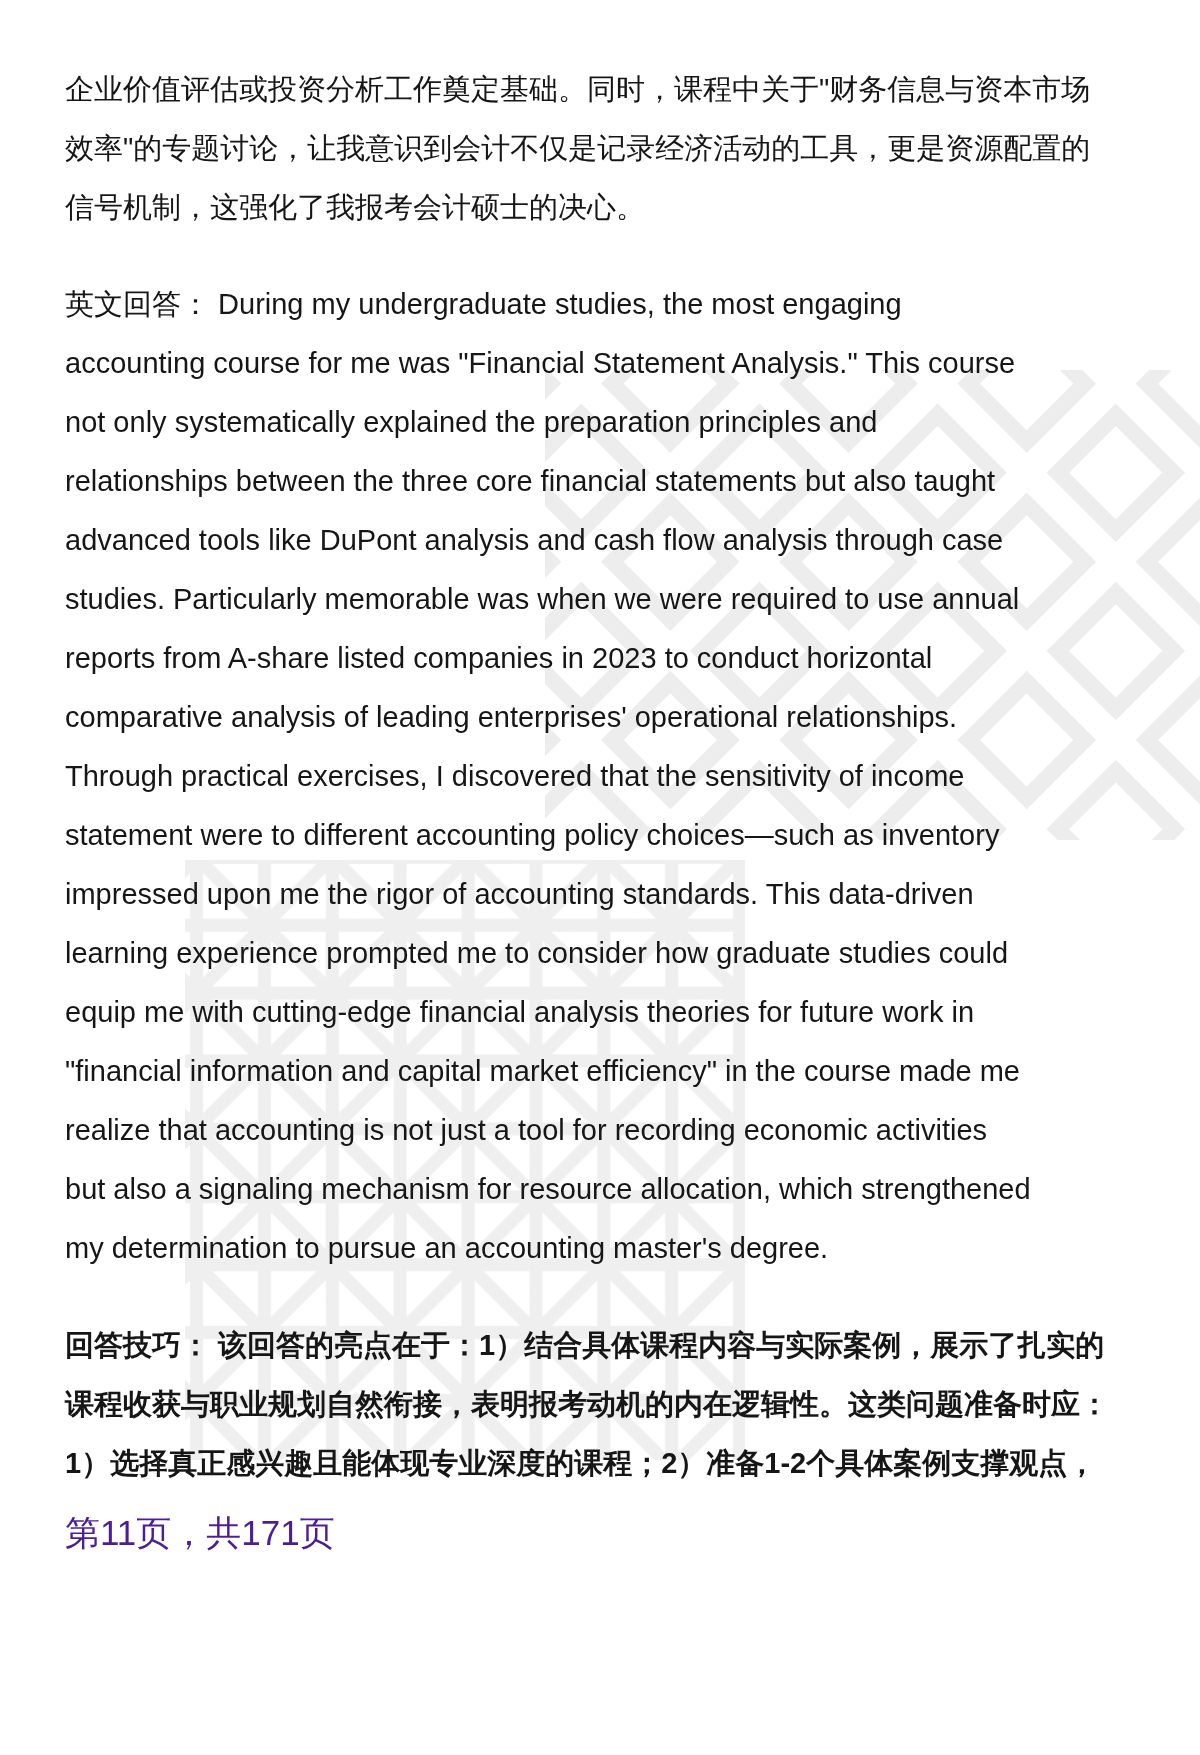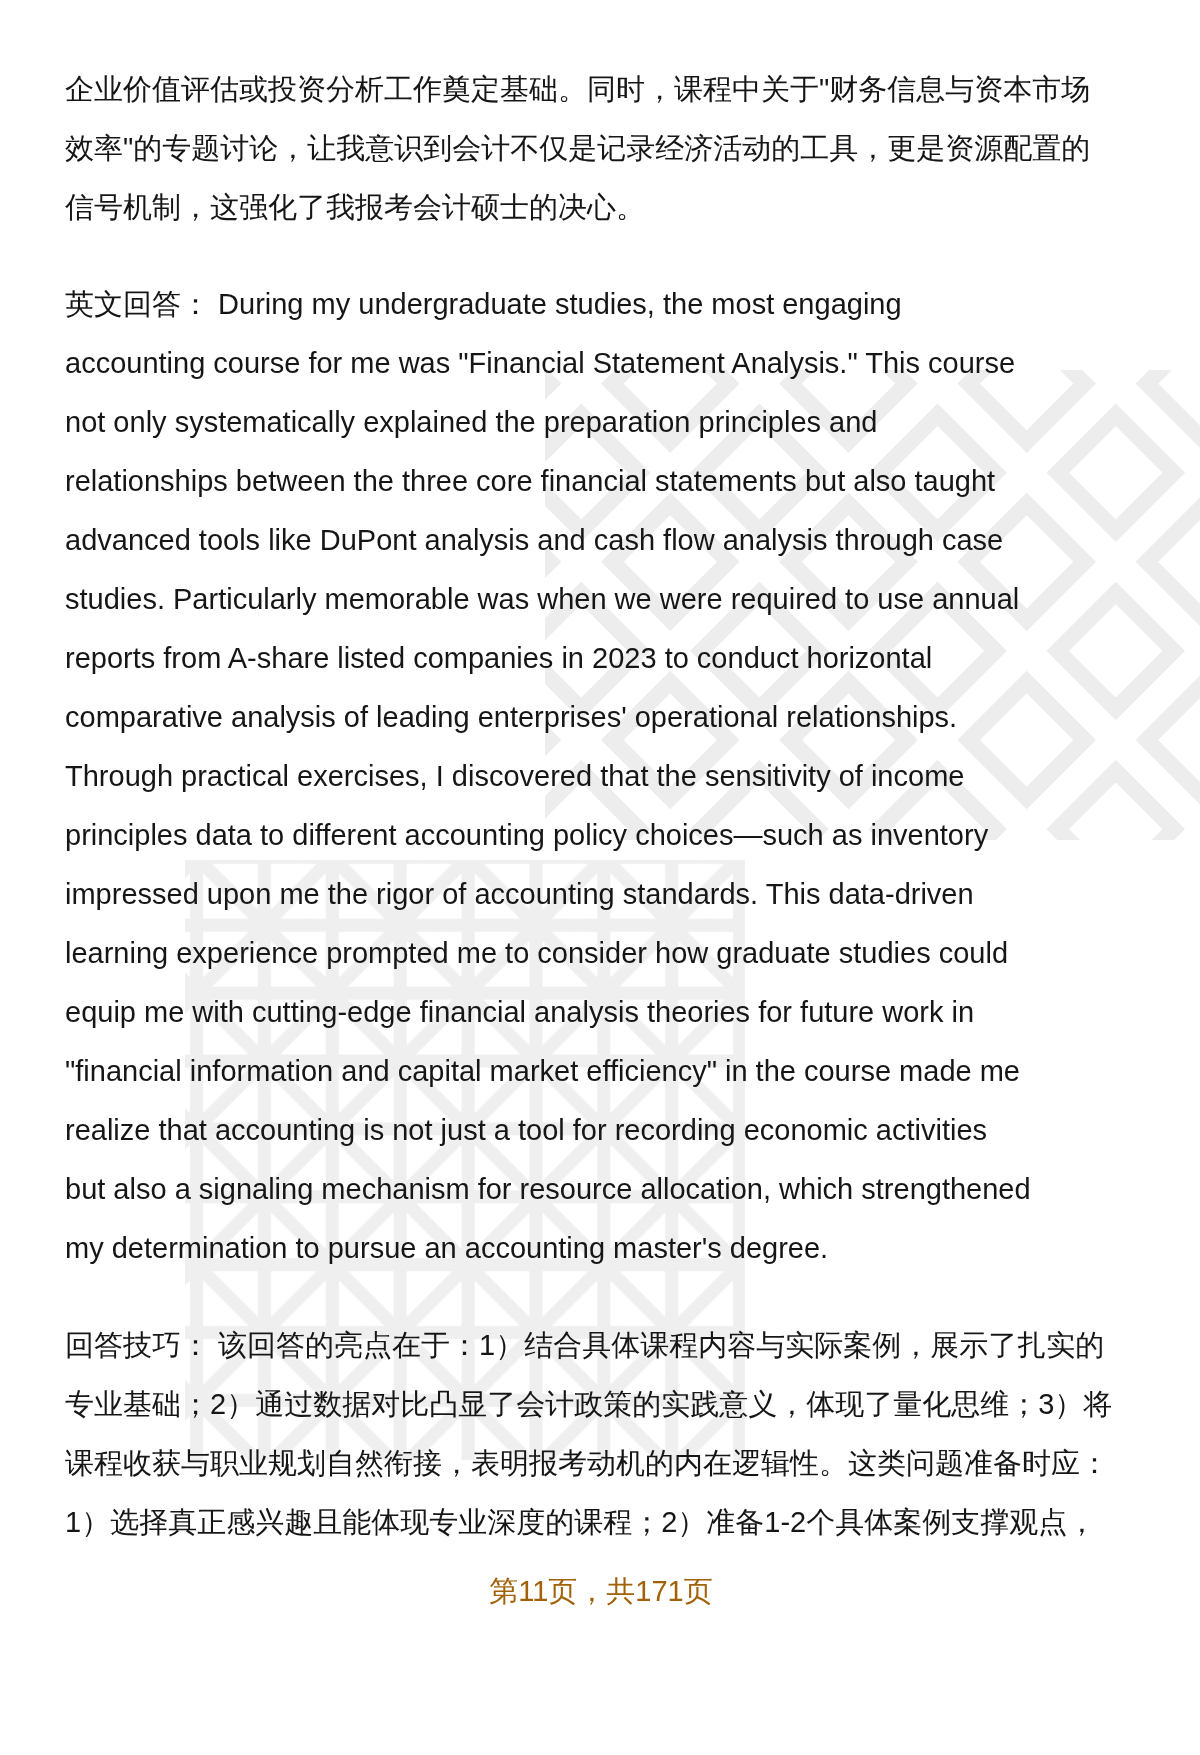--- a/index.html
+++ b/index.html
@@ -35,24 +35,24 @@
     margin: 0 0 38px 0;
   }
   .line {
     font-size: 29px;
     line-height: 59px;
     white-space: nowrap;
     color: #161616;
   }
   .footer-line {
     margin-top: 10px;
-    font-size: 29px;
+    font-size: 35px;
     line-height: 59px;
-    text-align: center;
-    color: #a16207;
+    text-align: left;
+    color: #4c1d95;
   }
 </style>
 </head>
 <body>
 
 <div class="page">
 
   <svg class="watermark" width="1200" height="1755" viewBox="0 0 1200 1755" aria-hidden="true">
     <defs>
       <pattern id="wmDiamonds" width="126" height="126" patternUnits="userSpaceOnUse" patternTransform="rotate(45 840 600)">
@@ -77,33 +77,32 @@
     <div class="para">
       <div class="line">英文回答： During my undergraduate studies, the most engaging</div>
       <div class="line">accounting course for me was "Financial Statement Analysis." This course</div>
       <div class="line">not only systematically explained the preparation principles and</div>
       <div class="line">relationships between the three core financial statements but also taught</div>
       <div class="line">advanced tools like DuPont analysis and cash flow analysis through case</div>
       <div class="line">studies. Particularly memorable was when we were required to use annual</div>
       <div class="line">reports from A-share listed companies in 2023 to conduct horizontal</div>
       <div class="line">comparative analysis of leading enterprises' operational relationships.</div>
       <div class="line">Through practical exercises, I discovered that the sensitivity of income</div>
-      <div class="line">principles data to different accounting policy choices—such as inventory</div>
+      <div class="line">statement were to different accounting policy choices—such as inventory</div>
       <div class="line">impressed upon me the rigor of accounting standards. This data-driven</div>
       <div class="line">learning experience prompted me to consider how graduate studies could</div>
       <div class="line">equip me with cutting-edge financial analysis theories for future work in</div>
       <div class="line">"financial information and capital market efficiency" in the course made me</div>
       <div class="line">realize that accounting is not just a tool for recording economic activities</div>
       <div class="line">but also a signaling mechanism for resource allocation, which strengthened</div>
       <div class="line">my determination to pursue an accounting master's degree.</div>
     </div>
 
-    <div class="para" style="margin-bottom:0;">
+    <div class="para" style="margin-bottom:0;font-weight:bold;">
       <div class="line">回答技巧： 该回答的亮点在于：1）结合具体课程内容与实际案例，展示了扎实的</div>
-      <div class="line">专业基础；2）通过数据对比凸显了会计政策的实践意义，体现了量化思维；3）将</div>
       <div class="line">课程收获与职业规划自然衔接，表明报考动机的内在逻辑性。这类问题准备时应：</div>
       <div class="line">1）选择真正感兴趣且能体现专业深度的课程；2）准备1-2个具体案例支撑观点，</div>
     </div>
 
     <div class="footer-line">第11页，共171页</div>
 
   </div>
 </div>
 
 </body></html>

